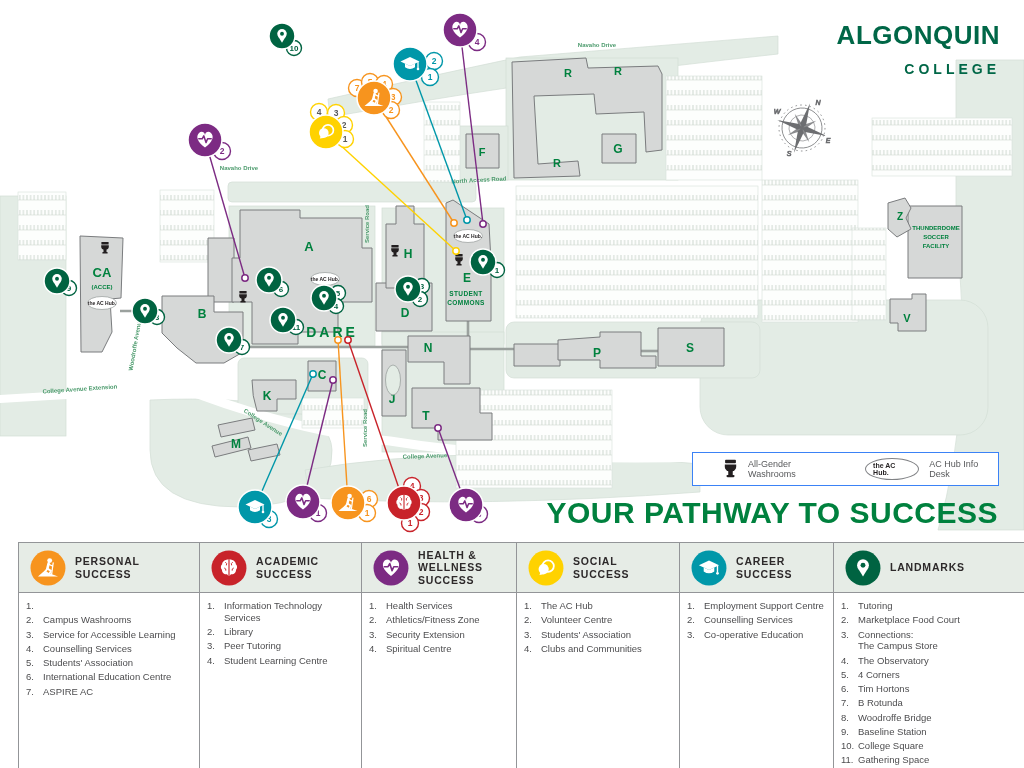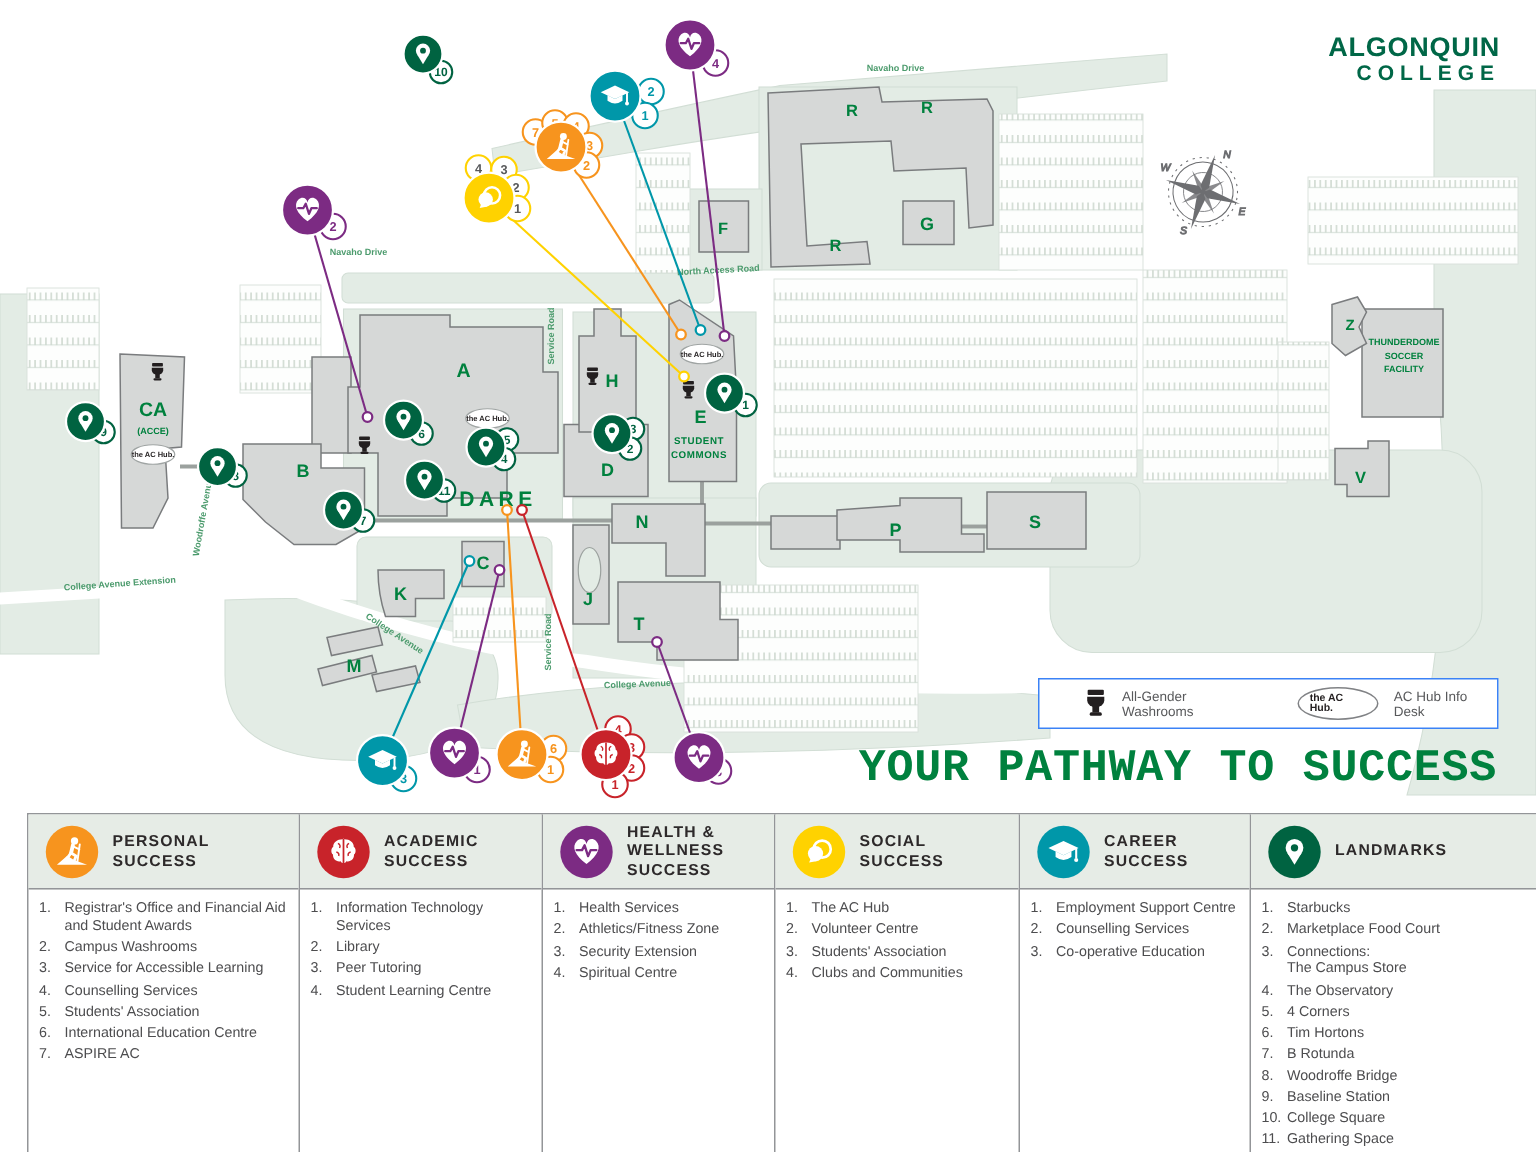--- a/index.html
+++ b/index.html
@@ -9,24 +9,24 @@
   svg text{font-family:"Liberation Sans",sans-serif;}
   .bld{fill:#D6D8D7;stroke:#7A7C7E;stroke-width:1;}
   .bl{fill:#00813E;font-weight:bold;text-anchor:middle;}
   .rl{fill:#4C9B6D;font-weight:bold;text-anchor:middle;}
   .patch{fill:#E3ECE5;stroke:#D2DED5;stroke-width:0.7;}
   .lot{fill:url(#parkP);stroke:#D8E1DA;stroke-width:0.6;}
   .corr{stroke:#9BA19E;stroke-width:2.6;fill:none;}
   .road{stroke:#FFFFFF;fill:none;stroke-linecap:round;}
   
   #logo{position:absolute;right:24px;top:22px;text-align:right;line-height:1;}
-  #logo .l1{font-size:18px;font-weight:bold;letter-spacing:0.5px;color:#006747;}
-  #logo .l2{font-size:14px;font-weight:bold;letter-spacing:4px;color:#006747;margin-top:1px;}
+  #logo .l1{font-size:26px;font-weight:bold;letter-spacing:0.5px;color:#006747;}
+  #logo .l2{font-size:14px;font-weight:bold;letter-spacing:4px;color:#006747;margin-top:14px;}
   #title{position:absolute;right:26px;top:496px;width:520px;text-align:right;
-         font-size:30px;font-weight:bold;letter-spacing:0.5px;color:#00813E;font-family:Liberation Mono, monospace;}
+         font-size:30px;font-weight:bold;letter-spacing:0.5px;color:#00813E;}
   
   #keybox{position:absolute;left:692px;top:452px;width:305px;height:32px;background:#fff;
           border:1px solid #3b82f6;display:flex;align-items:center;font-size:9px;color:#58595B;}
   #keybox .sp{margin-left:30px;}
   #keybox .lbl{margin-left:10px;}
   .achub-oval{display:inline-block;border:1px solid #808285;border-radius:50%;
               padding:3px 7px;font-size:7px;font-weight:bold;color:#231F20;background:#fff;margin-left:28px;}
   
   #legend{position:absolute;left:18px;top:542px;display:flex;border:1px solid #939598;background:#fff;}
   .col{border-right:1px solid #939598;display:flex;flex-direction:column;}
@@ -463,21 +463,20 @@
       <div class="colhead">
         <svg width="36" height="36" viewBox="-17 -17 34 34">
           <circle r="16.5" fill="#F7941E"></circle>
           <use href="#ic-personal" xlink:href="#ic-personal" color="#F7941E"></use>
         </svg>
         <div class="coltitle">PERSONAL<br>SUCCESS</div>
       </div>
       <div class="colbody">
         <div class="item">
           <span class="num">1.</span>
-          <span class="txt">Registrar's Office and Financial Aid and Student Awards</span>
         </div>
         <div class="item">
           <span class="num">2.</span>
           <span class="txt">Campus Washrooms</span>
         </div>
         <div class="item">
           <span class="num">3.</span>
           <span class="txt">Service for Accessible Learning</span>
         </div>
         <div class="item">
@@ -606,21 +605,21 @@
       <div class="colhead">
         <svg width="36" height="36" viewBox="-17 -17 34 34">
           <circle r="16.5" fill="#006341"></circle>
           <use href="#ic-landmark" xlink:href="#ic-landmark" color="#006341"></use>
         </svg>
         <div class="coltitle">LANDMARKS</div>
       </div>
       <div class="colbody">
         <div class="item">
           <span class="num">1.</span>
-          <span class="txt">Starbucks</span>
+          <span class="txt">Tutoring</span>
         </div>
         <div class="item">
           <span class="num">2.</span>
           <span class="txt">Marketplace Food Court</span>
         </div>
         <div class="item">
           <span class="num">3.</span>
           <span class="txt">Connections:<br>The Campus Store</span>
         </div>
         <div class="item">

